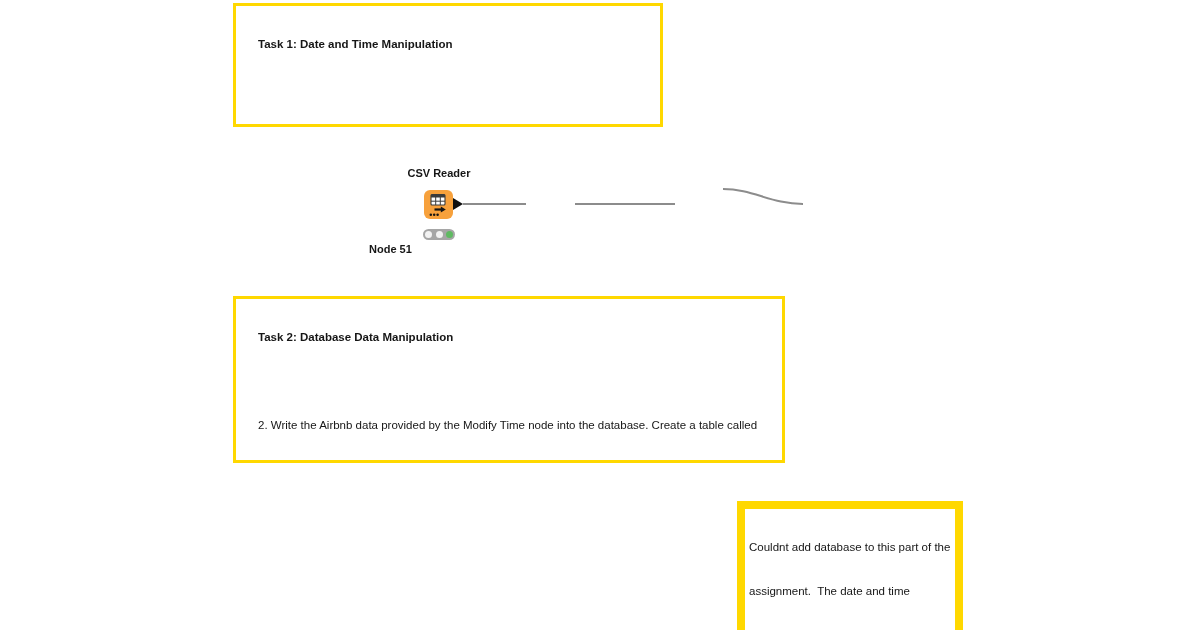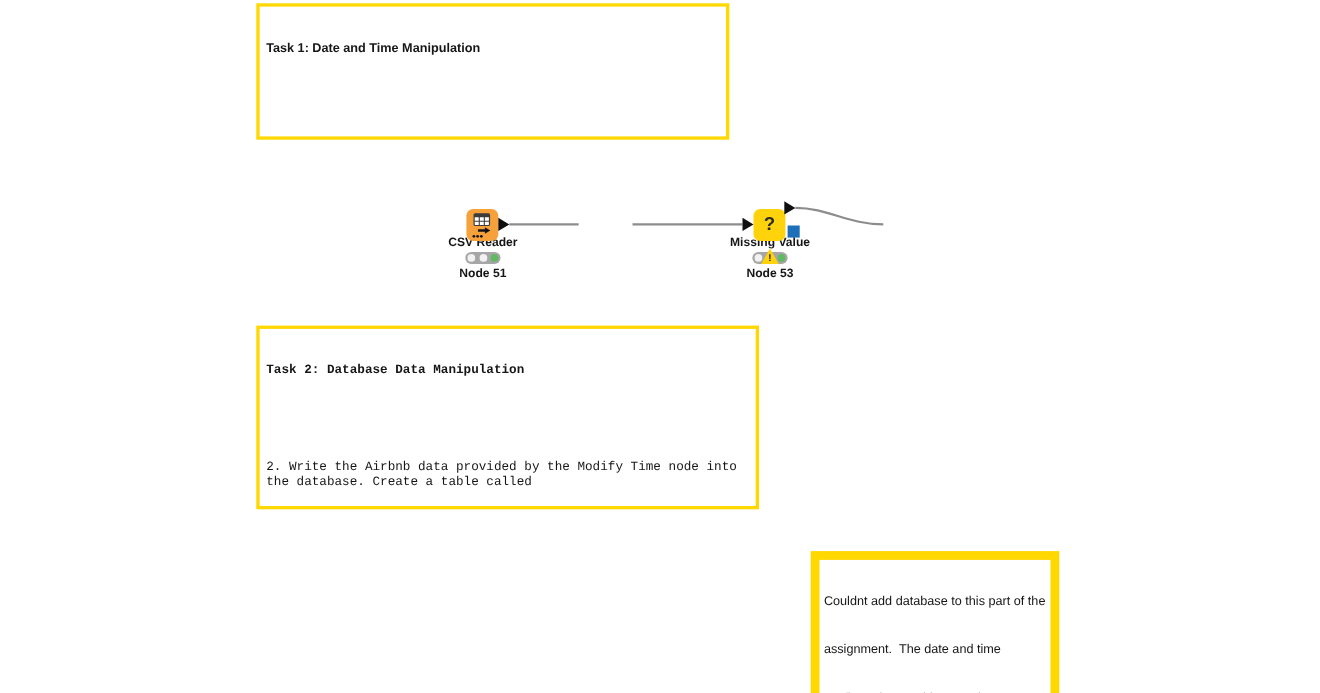--- a/index.html
+++ b/index.html
@@ -5,35 +5,35 @@
   * { margin:0; padding:0; box-sizing:border-box; }
   html,body { width:1200px; height:630px; background:#fff; }
   .canvas {
     position:relative; width:1200px; height:630px; background:#ffffff;
     font-family:"Liberation Sans", sans-serif; color:#161616; overflow:hidden;
   }
 
   
   .annotation {
     position:absolute; background:#fff; border:3px solid #FFD800;
-    font-size:11.5px; line-height:14.6px; padding:2px 6px;
+    font-size:11.5px; line-height:14.6px; padding:2px 22px;
     white-space:pre-wrap; overflow:hidden;
   }
   .annotation .ann-title { font-weight:bold; }
   .annotation .ann-blank { height:14.6px; }
   .annotation .it { font-style:italic; }
   #task1 { left:233px; top:3px;   width:430px; height:124px; }
-  #task2 { left:233px; top:296px; width:457px; height:167px;font-family:Liberation Mono, monospace; }
+  #task2 { left:233px; top:296px; width:552px; height:167px; }
   #note  { left:737px; top:501px; width:226px; height:141px; border-width:8px; padding:2px 4px; }
 
   
   .node { position:absolute; top:167px; width:140px; height:92px; }
   .node-title {
     position:absolute; top:0; left:0; width:140px; text-align:center;
-    font-weight:bold; font-size:11px; white-space:nowrap;margin-top:48px;
+    font-weight:bold; font-size:11px; white-space:nowrap;
   }
   .node-icon {
     position:absolute; left:55px; top:23px; width:29px; height:29px;
     border-radius:6px; display:flex; align-items:center; justify-content:center;
   }
   .node-icon.yellow { background:#FFD30B; }
   .node-icon.orange { background:#F7A13C; }
   .glyph-q { font-size:17px; font-weight:bold; color:#2b2b2b; line-height:1; padding-bottom:2px; }
 
   .tri {
@@ -63,21 +63,21 @@
     position:absolute; left:62px; top:59px; width:0; height:0;
     border-left:8px solid transparent; border-right:8px solid transparent;
     border-bottom:14px solid #FFD30B;
   }
   .warn-mark {
     position:absolute; left:-2.5px; top:3px; width:5px; text-align:center;
     font-size:9px; font-weight:bold; color:#161616;
   }
 
   .node-label {
-    position:absolute; top:76px; left:0; width:140px; text-align:center;
+    position:absolute; top:76px; left:0; width:140px; text-align:left;
     font-weight:bold; font-size:11px; white-space:nowrap;
   }
 
   
   .wires { position:absolute; left:0; top:0; }
   .wire { fill:none; stroke:#8C8C8C; stroke-width:2; }
 
   
   .icon-s { font-family:"Liberation Sans", sans-serif; font-size:10.5px; font-weight:bold; fill:#2b2b2b; }
 </style>
@@ -138,33 +138,15 @@
     <div class="tri port-out"></div>
     <div class="traffic">
       <span class="dot off"></span>
       <span class="dot off"></span>
       <span class="dot on"></span>
     </div>
     <div class="node-label">Node 51</div>
   </div>
 
 
-  <div class="node" style="left:630px">
-    <div class="node-title">Missing Value</div>
-    <div class="node-icon yellow">
-      <div class="glyph-q">?</div>
-    </div>
-    <div class="tri port-in"></div>
-    <div class="tri port-out-top"></div>
-    <div class="db-port"></div>
-    <div class="traffic">
-      <span class="dot off"></span>
-      <span class="dot spacer"></span>
-      <span class="dot on"></span>
-    </div>
-    <div class="warn-tri">
-      <span class="warn-mark">!</span>
-    </div>
-    <div class="node-label">Node 53</div>
-  </div>
 
 
 </div>
 
 </body></html>

